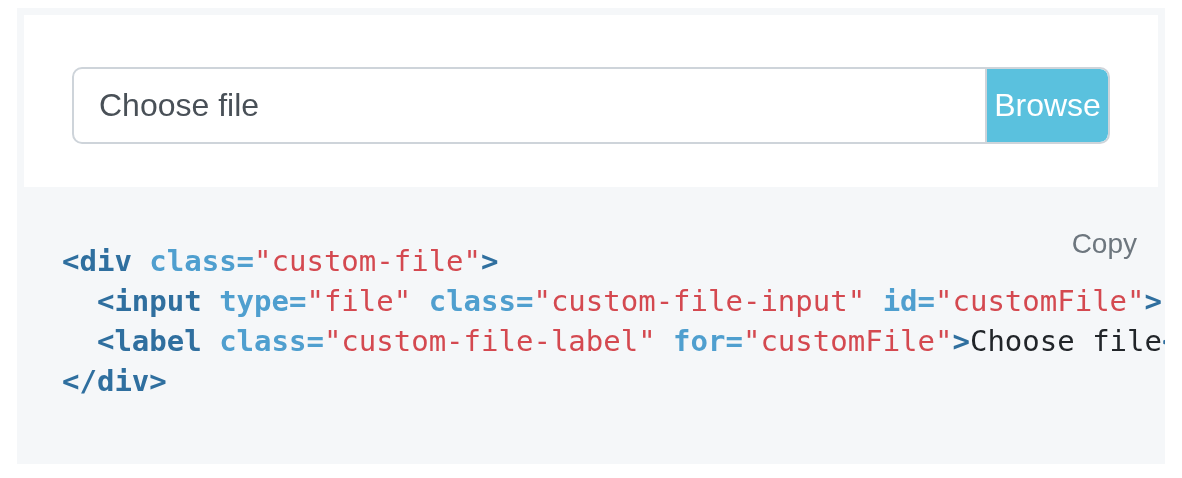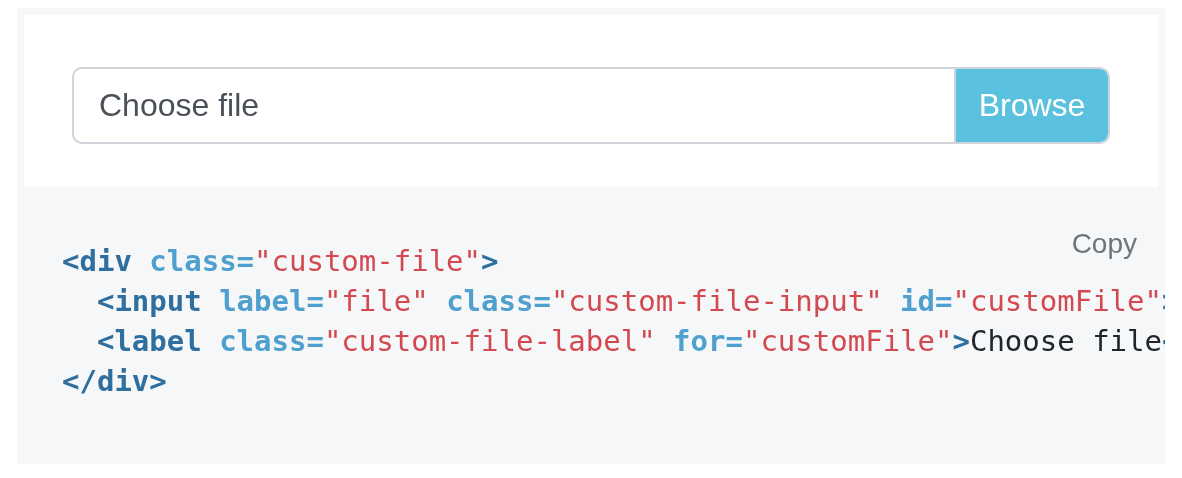--- a/index.html
+++ b/index.html
@@ -44,21 +44,21 @@
     align-items:center;
     padding-left:25px;
     font-size:32px;
     color:var(--label-text);
     cursor:pointer;
     overflow:hidden;
   }
   .browse{
     position:absolute;
     top:0; right:0; bottom:0;
-    width:154px;
+    width:123px;
     background:var(--accent);
     border-left:2px solid var(--input-border);
     border-radius:0 8px 8px 0;
     color:#ffffff;
     display:flex;
     align-items:center;
     justify-content:center;
     font-size:32px;
   }
 
@@ -104,18 +104,18 @@
       <label class="file-label">
         <span>Choose file</span>
         <span class="browse">Browse</span>
       </label>
     </div>
   </section>
 
   <figure class="highlight">
     <button class="copy-btn">Copy</button>
     <pre><code><span class="tk-tag">&lt;div</span><span class="tk-attr"> class=</span><span class="tk-val">"custom-file"</span><span class="tk-tag">&gt;</span>
-<span class="tk-tag">  &lt;input</span><span class="tk-attr"> label=</span><span class="tk-val">"file"</span><span class="tk-attr"> class=</span><span class="tk-val">"custom-file-input"</span><span class="tk-attr"> id=</span><span class="tk-val">"customFile"</span><span class="tk-tag">&gt;</span>
+<span class="tk-tag">  &lt;input</span><span class="tk-attr"> type=</span><span class="tk-val">"file"</span><span class="tk-attr"> class=</span><span class="tk-val">"custom-file-input"</span><span class="tk-attr"> id=</span><span class="tk-val">"customFile"</span><span class="tk-tag">&gt;</span>
 <span class="tk-tag">  &lt;label</span><span class="tk-attr"> class=</span><span class="tk-val">"custom-file-label"</span><span class="tk-attr"> for=</span><span class="tk-val">"customFile"</span><span class="tk-tag">&gt;</span><span class="tk-plain">Choose file</span><span class="tk-tag">&lt;/label&gt;</span>
 <span class="tk-tag">&lt;/div&gt;</span></code></pre>
   </figure>
 
 </div>
 
 </body></html>

